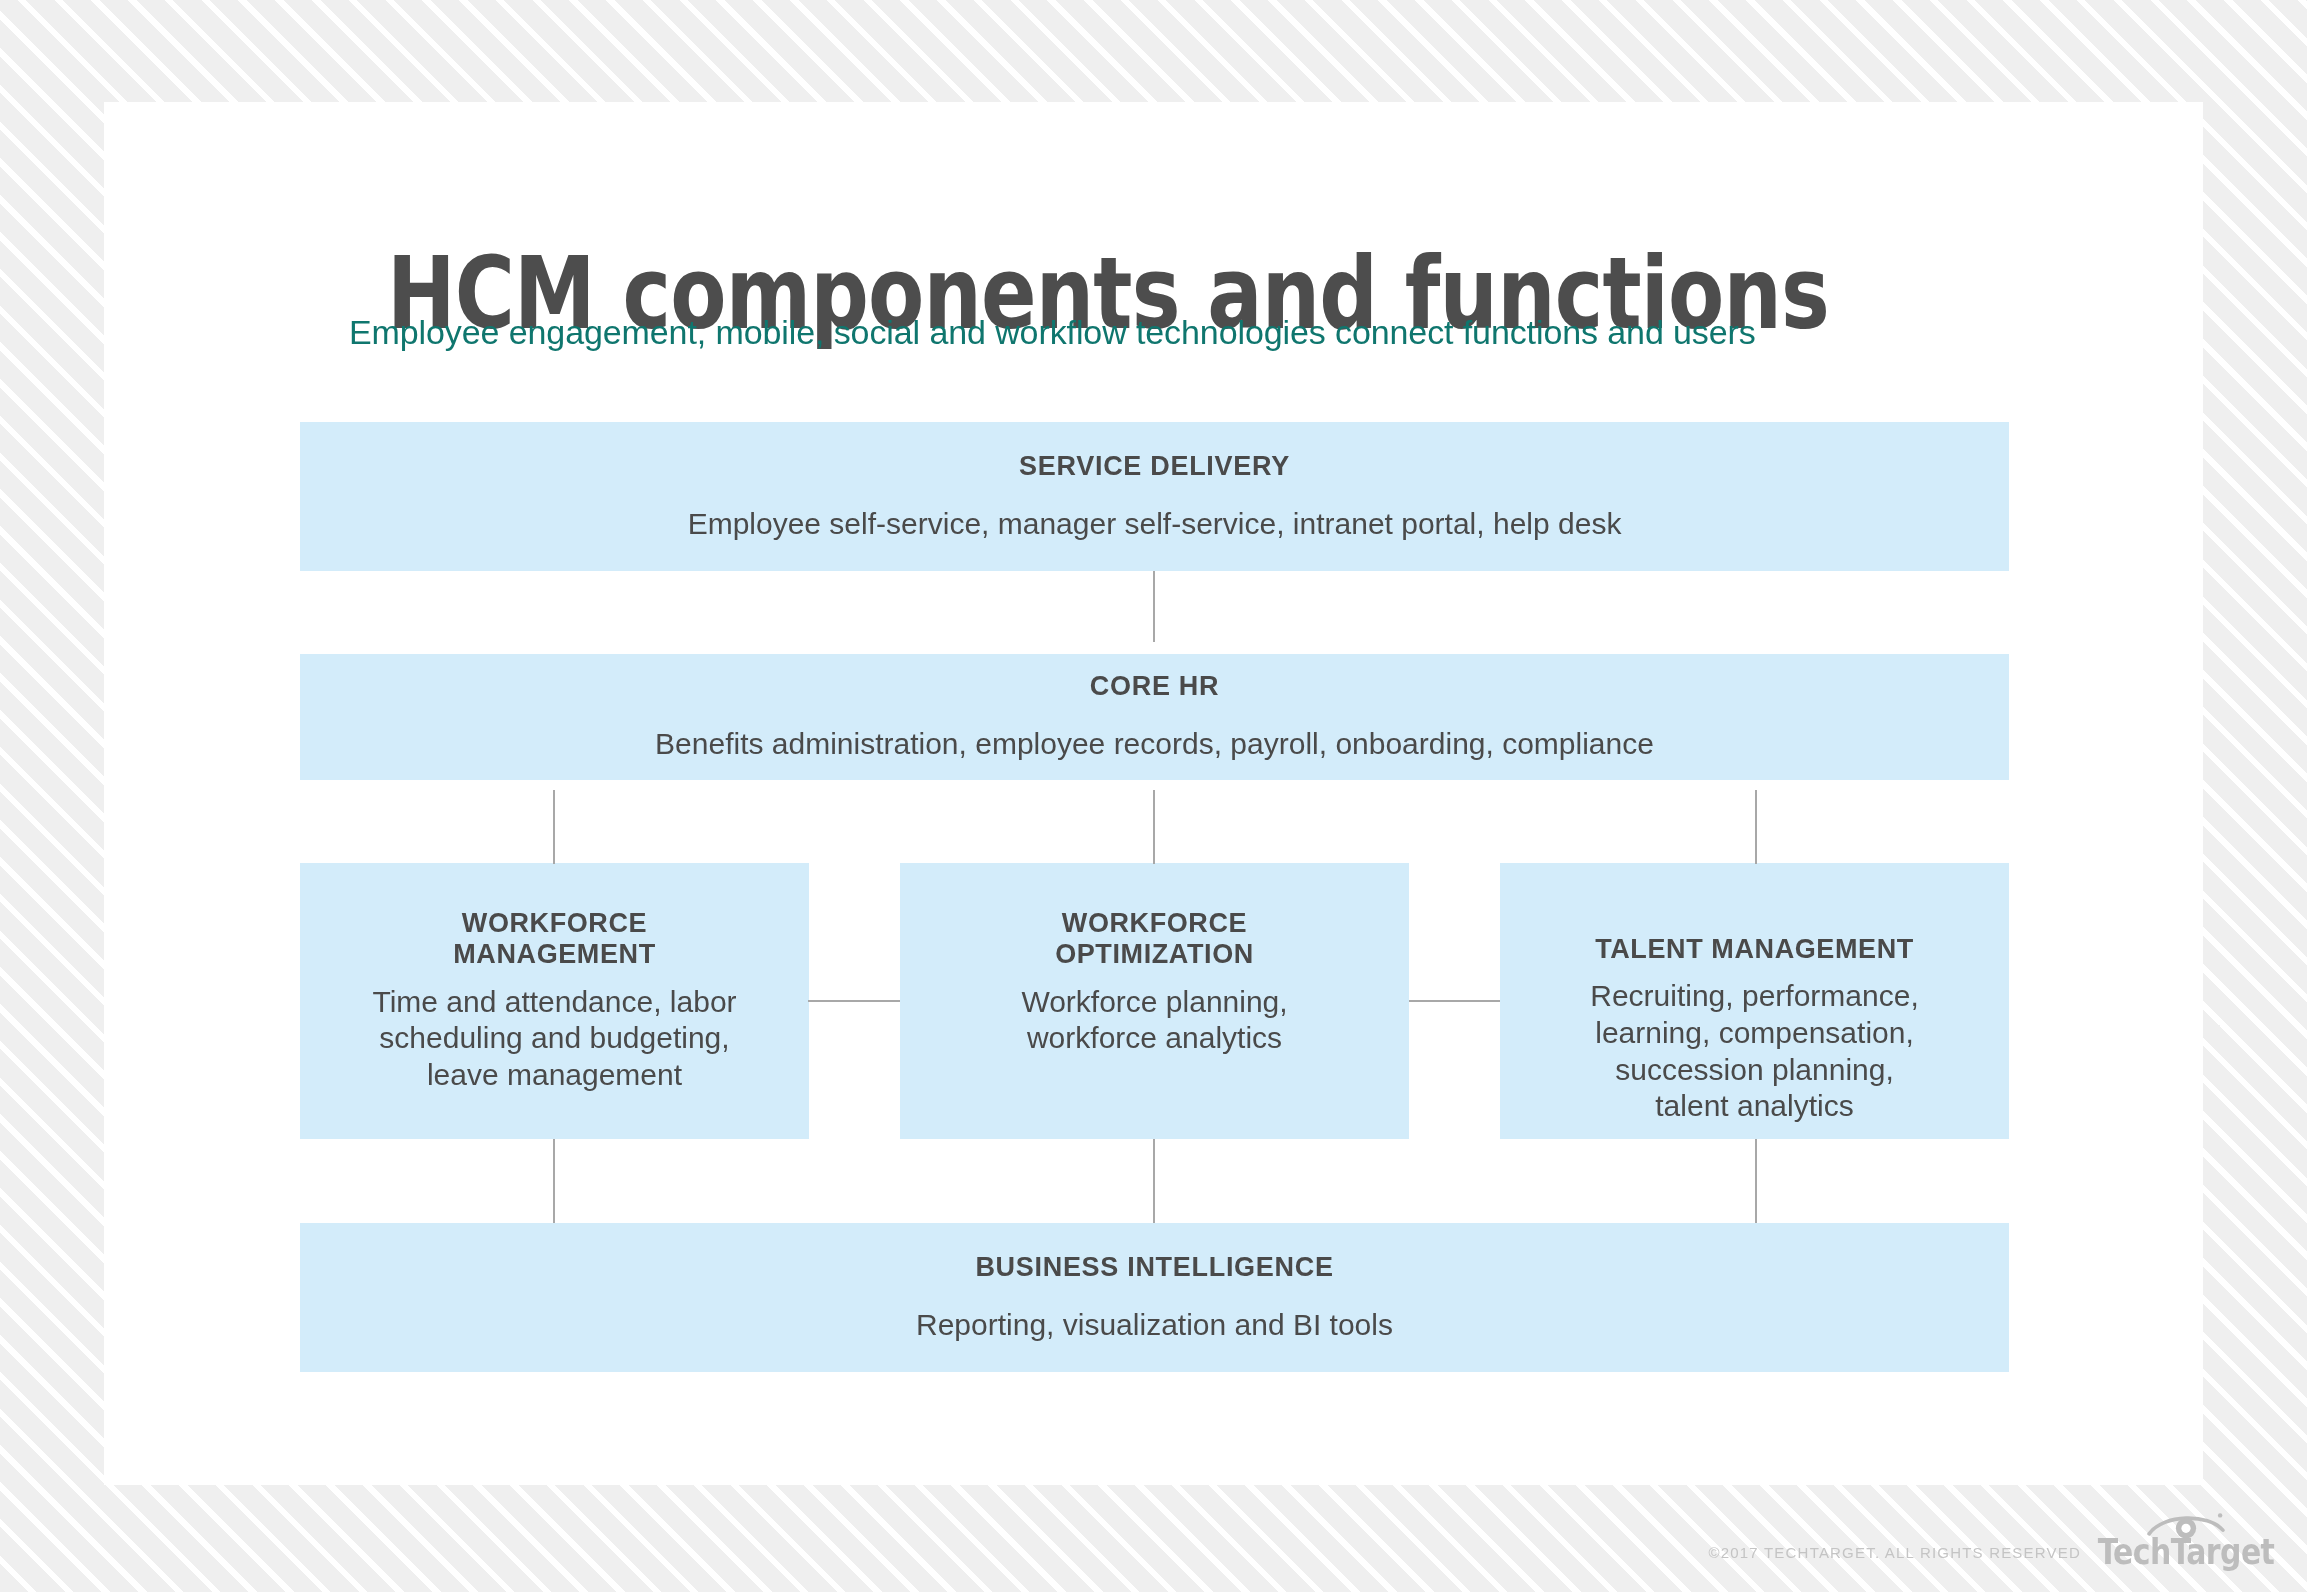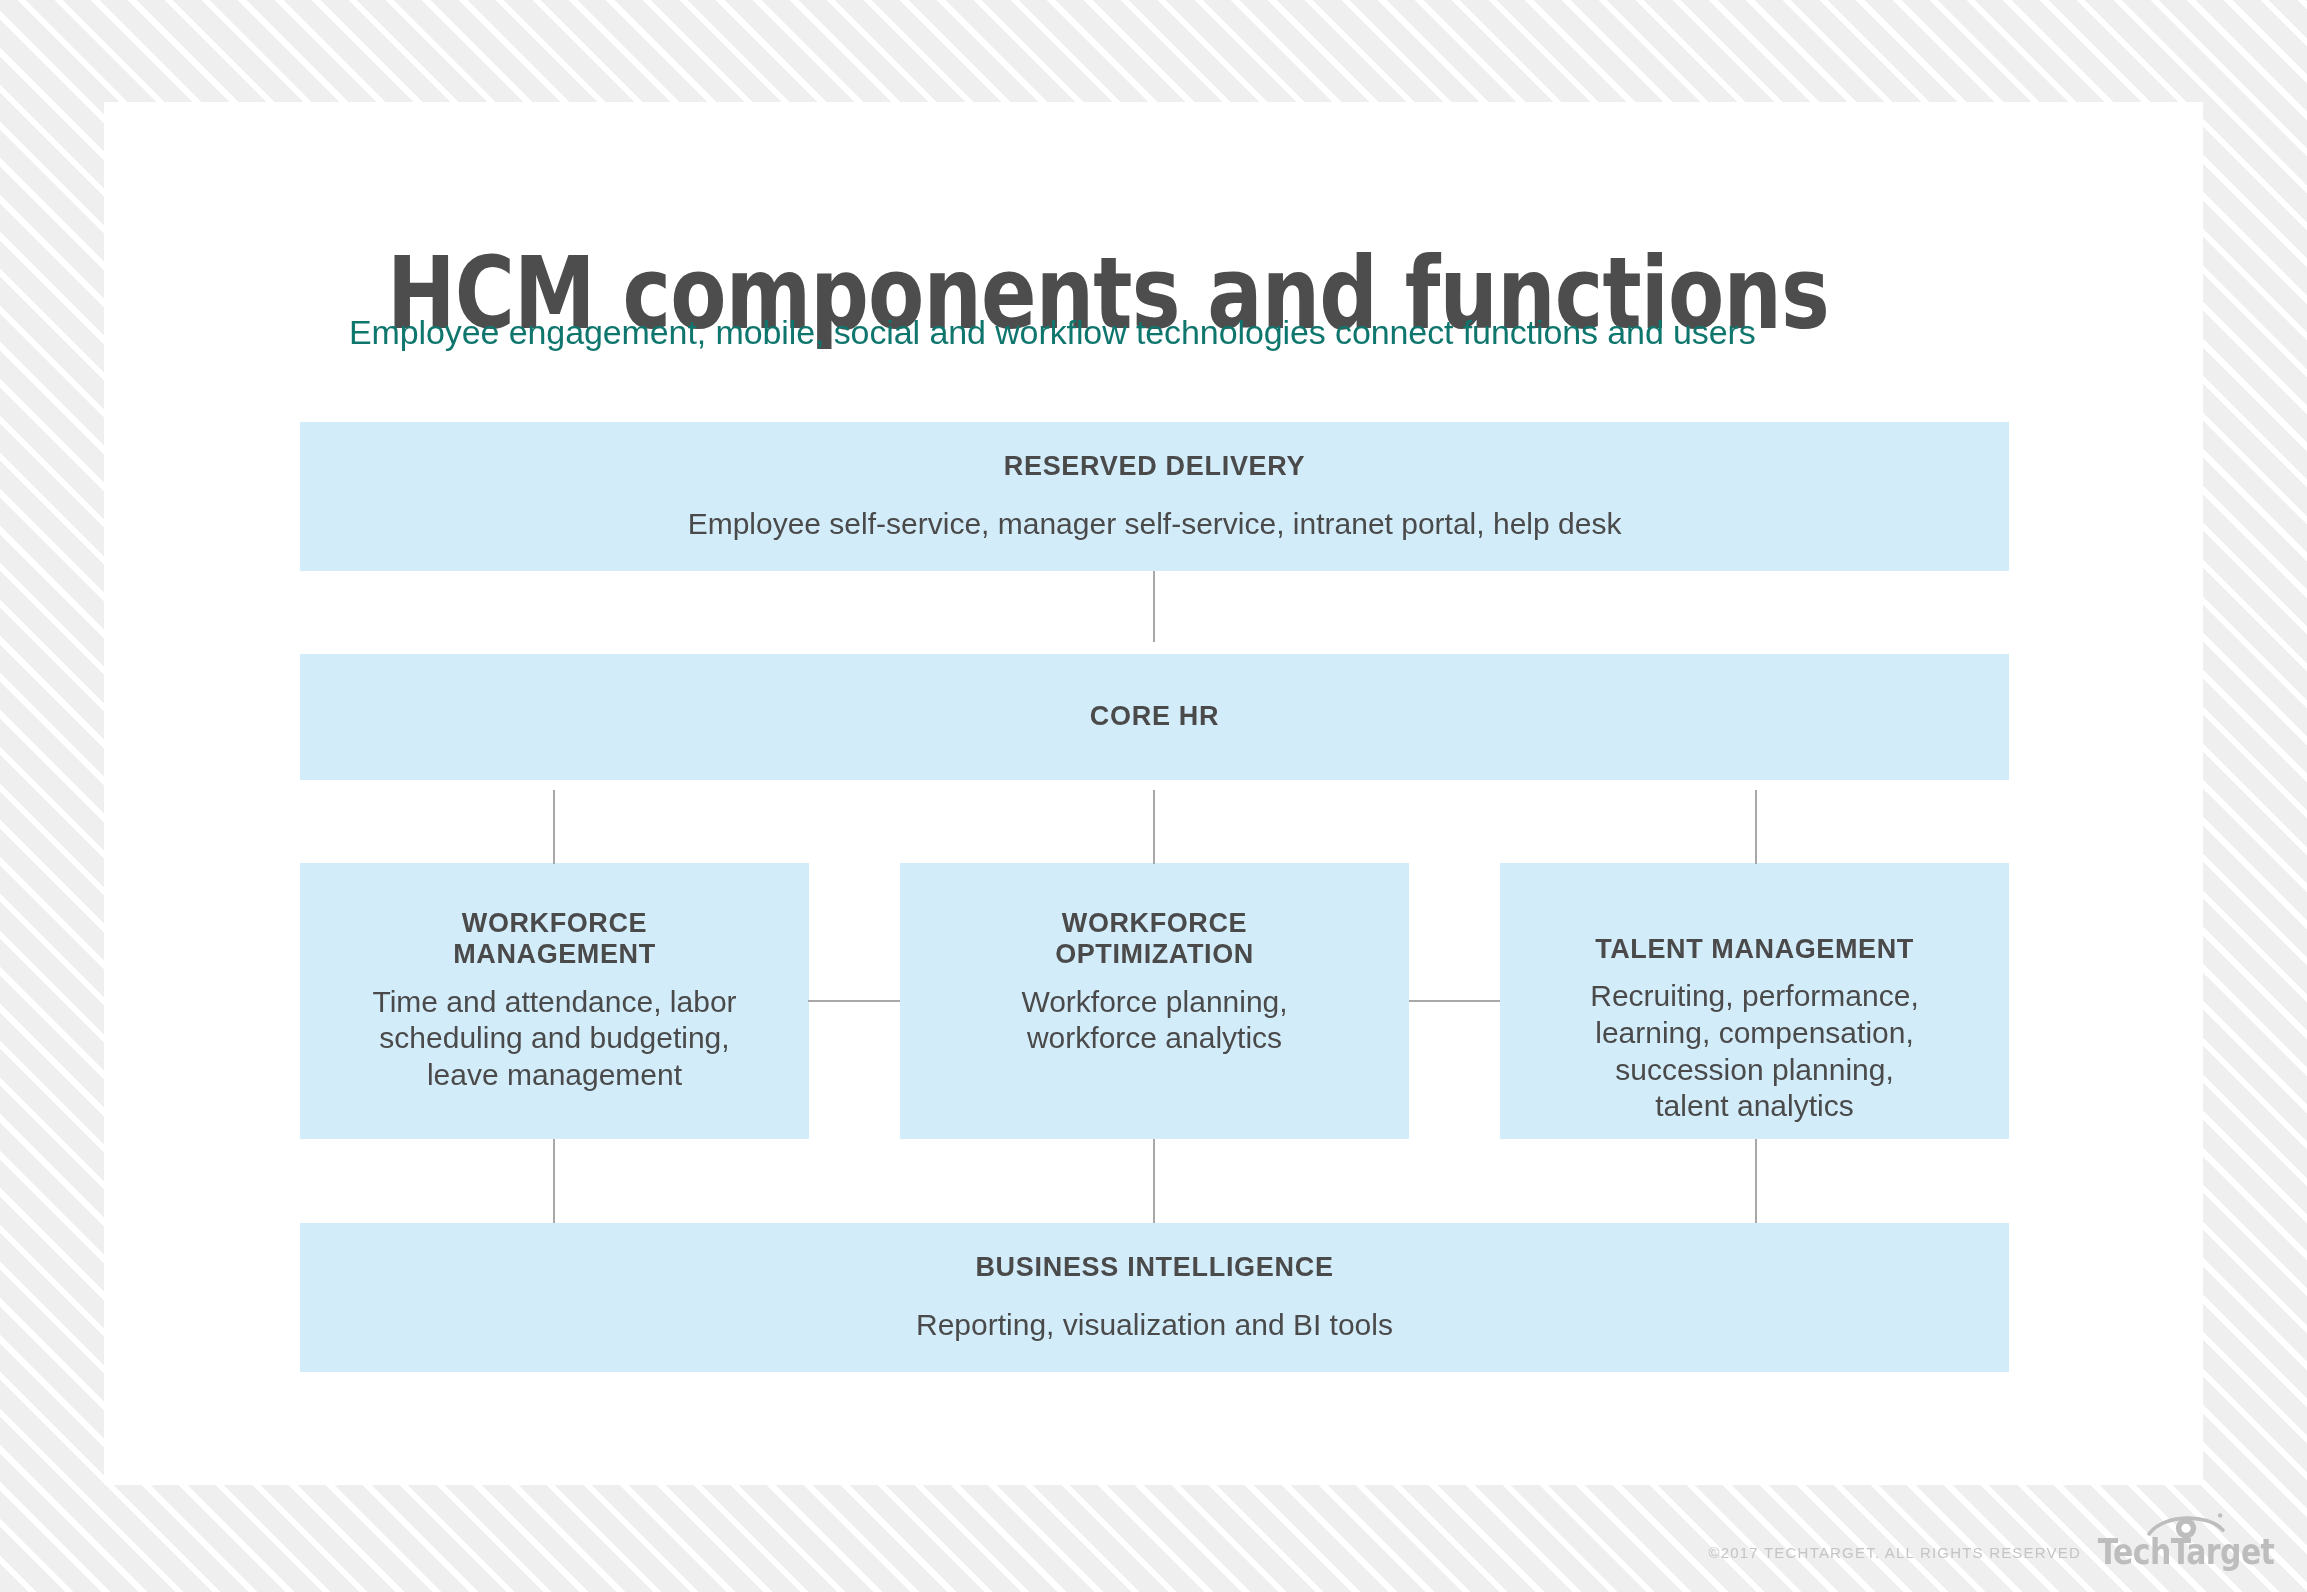--- a/index.html
+++ b/index.html
@@ -192,26 +192,27 @@
 <body>
 
 <div id="card">
 
   <h1 id="title">HCM components and functions</h1>
   <div id="subtitle">Employee engagement, mobile, social and workflow technologies connect functions and users</div>
 
   <div id="diagram">
 
     <div class="node wide" id="node-service-delivery">
-      <div class="n-title">RESERVED DELIVERY</div>
+      <div class="n-title">SERVICE DELIVERY</div>
       <div class="n-body">Employee self-service, manager self-service, intranet portal, help desk</div>
     </div>
 
     <div class="node wide" id="node-core-hr">
       <div class="n-title">CORE HR</div>
+      <div class="n-body">Benefits administration, employee records, payroll, onboarding, compliance</div>
     </div>
 
     <div class="node col" id="node-workforce-mgmt">
       <div class="n-title">
         <div>WORKFORCE</div>
         <div>MANAGEMENT</div>
       </div>
       <div class="n-body">
         <div>Time and attendance, labor</div>
         <div>scheduling and budgeting,</div>

